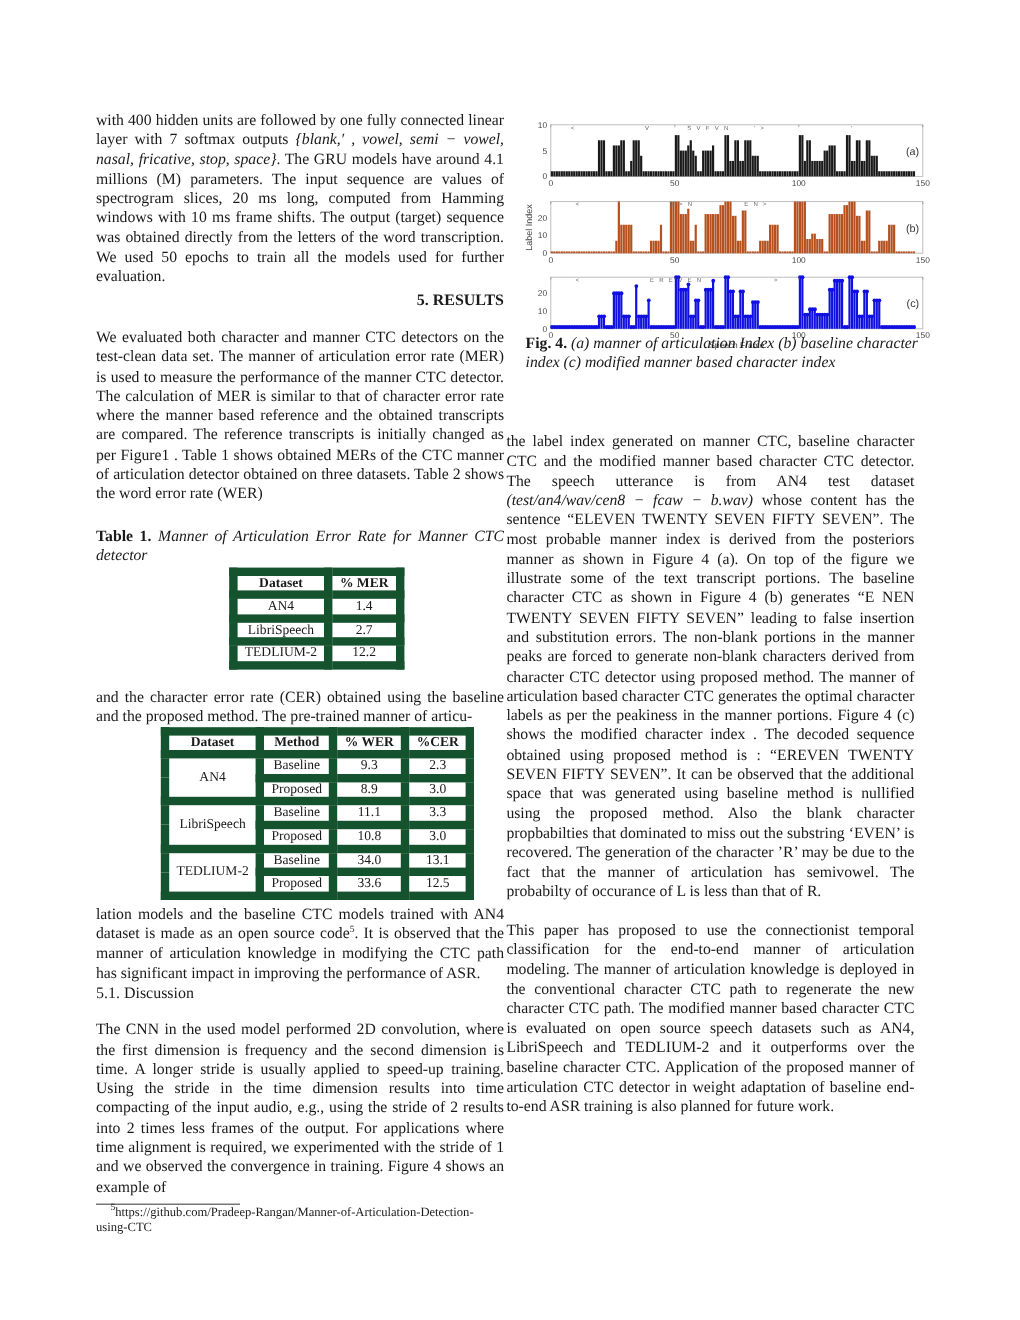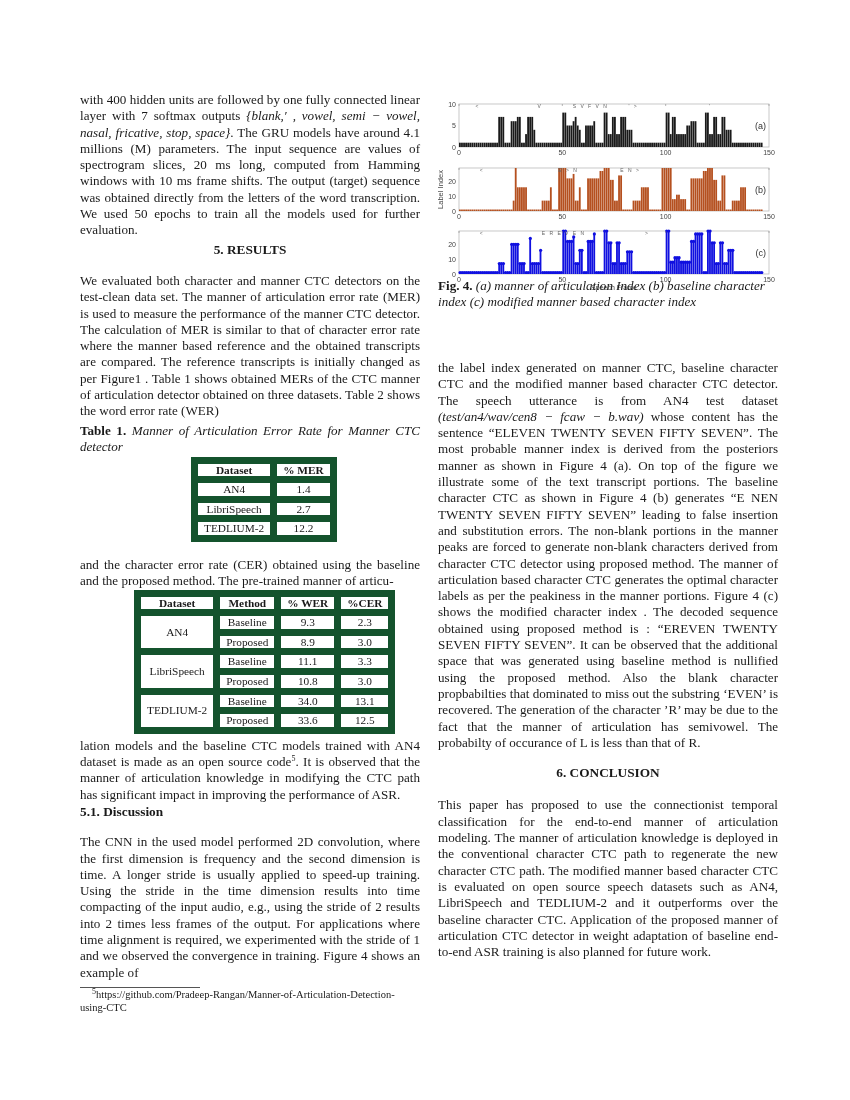--- a/index.html
+++ b/index.html
@@ -1,24 +1,24 @@
 <!DOCTYPE html>
 <html><head>
 <meta charset="utf-8">
 <style>
   html, body { margin:0; padding:0; background:#ffffff; }
   body { width:850px; height:1100px; position:relative; overflow:hidden;
          font-family:"Liberation Serif", "DejaVu Serif", serif; color:#1a1a1a; }
   .col { position:absolute; width:340px; font-size:13.1px; line-height:16.3px; text-align:justify; }
   #left { left:80px; top:92px; }
-  #right { left:438px; top:360px; }
+  #right { left:422px; top:360px; }
   p { margin:0; }
   .para { text-indent:0; hyphens:auto; }
-  .sec-head { font-weight:bold; text-align:center; font-size:13.3px; margin:0; }
-  .subsec-head { font-weight:bold; font-size:13.3px; margin:0; }
+  .sec-head { font-weight:bold; text-align:right; font-size:13.3px; margin:0; }
+  .subsec-head { font-weight:normal; font-size:13.3px; margin:0; }
   .math { font-style:italic; }
   .caption { font-size:13.1px; line-height:16px; }
   .caption b { font-weight:bold; font-style:normal; }
   .caption i { font-style:italic; }
   table.t { border-collapse:collapse; margin:0 auto; font-size:11.3px; line-height:12.6px; }
   table.t th, table.t td { border:7px solid #14532d; padding:0 6px; text-align:center; }
   table.t th { font-weight:bold; }
   .footrule { width:120px; border-top:1px solid #555; margin-top:6px; }
   .footnote { font-size:10.5px; line-height:13px; text-indent:12px; text-align:left; }
   sup { font-size:8px; line-height:0; }
@@ -29,21 +29,21 @@
 </head>
 <body>
 
 <div id="left" class="col">
   <p class="para">
     <span>with 400 hidden units are followed by one fully connected linear layer with 7 softmax outputs </span><span class="math">{blank,′ , vowel, semi − vowel, nasal, fricative, stop, space}</span><span>. The GRU models have around 4.1 millions (M) parameters. The input sequence are values of spectrogram slices, 20 ms long, computed from Hamming windows with 10 ms frame shifts. The output (target) sequence was obtained directly from the letters of the word transcription. We used 50 epochs to train all the models used for further evaluation.</span>
   </p>
   <p class="sec-head" style="margin-top:3px;">5.  RESULTS</p>
   <p class="para" style="margin-top:15px;">We evaluated both character and manner CTC detectors on the test-clean data set. The manner of articulation error rate (MER) is used to measure the performance of the manner CTC detector. The calculation of MER is similar to that of character error rate where the manner based reference and the obtained transcripts are compared. The reference transcripts is initially changed as per Figure1 . Table 1 shows obtained MERs of the CTC manner of articulation detector obtained on three datasets.  Table 2 shows the word error rate (WER)</p>
 
-  <div class="caption" style="margin-top:3px;">
+  <div class="caption" style="margin-top:19px;">
     <b>Table 1</b><b>. </b><i>Manner of Articulation Error Rate for Manner CTC detector</i>
   </div>
   <table class="t" id="table1" style="margin-top:2px;margin-left:111px;">
     <thead>
         <tr>
       <th>Dataset</th>
       <th>% MER</th>
     </tr>
       </thead>
     <tbody>
@@ -773,15 +773,14 @@
     </svg>
 </div>
 <div id="fig-caption" class="caption">
   <b>Fig. 4</b><b>. </b><i>(a) manner of articulation Index (b) baseline character index (c) modified manner based character index</i>
 </div>
 
 <div id="right" class="col">
   <p class="para">
     <span>the label index generated on manner CTC, baseline character CTC and the modified manner based character CTC detector.  The speech utterance is from AN4 test dataset </span><span class="math">(test/an4/wav/cen8 − fcaw − b.wav)</span><span> whose content has the sentence “ELEVEN TWENTY SEVEN FIFTY SEVEN”. The most probable manner index is derived from the posteriors manner as shown in Figure 4 (a). On top of the figure we illustrate some of the text transcript portions.  The baseline character CTC as shown in Figure 4 (b) generates “E NEN TWENTY SEVEN FIFTY SEVEN” leading to false insertion and substitution errors. The non-blank portions in the manner peaks are forced to generate non-blank characters derived from character CTC detector using proposed method.  The manner of articulation based character CTC generates the optimal character labels as per the peakiness in the manner portions.  Figure 4 (c) shows the modified character index . The decoded sequence obtained using proposed method is : “EREVEN TWENTY SEVEN FIFTY SEVEN”. It can be observed that the additional space that was generated using baseline method is nullified using the proposed method. Also the blank character propbabilties that dominated to miss out the substring ‘EVEN’ is recovered.  The generation of the character ’R’ may be due to the fact that the manner of articulation has semivowel.  The probabilty of occurance of L is less than that of R.</span>
   </p>
-  <p class="sec-head" style="margin-top:14px;">6.  CONCLUSION</p>
   <p class="para" style="margin-top:16px;">This paper has proposed to use the connectionist temporal classification for the end-to-end manner of articulation modeling.  The manner of articulation knowledge is deployed in the conventional character CTC path to regenerate the new character CTC path.  The modified manner based character CTC is evaluated on open source speech datasets such as AN4, LibriSpeech and TEDLIUM-2 and it outperforms over the baseline character CTC. Application of the proposed manner of articulation CTC detector in weight adaptation of baseline end-to-end ASR training is also planned for future work.</p>
 </div>
 
 </body></html>

